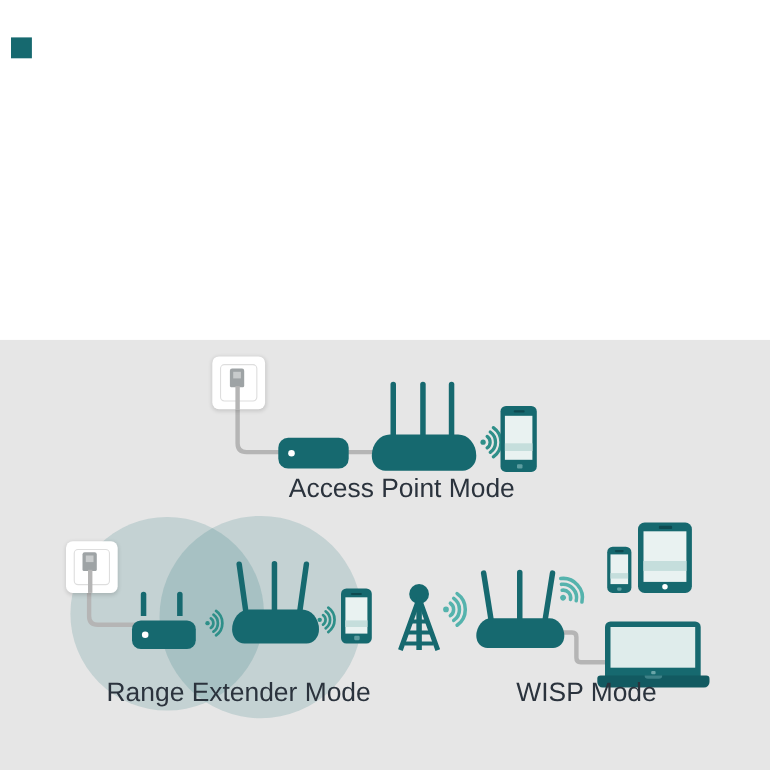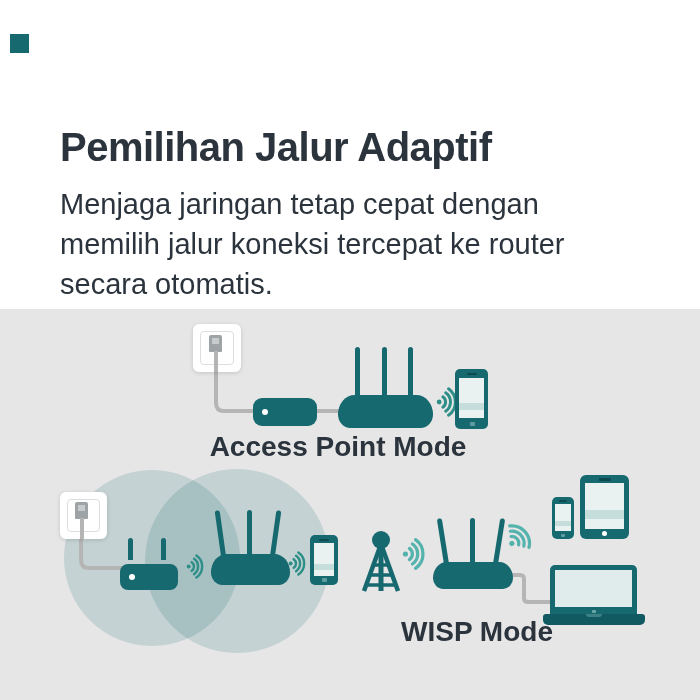--- a/index.html
+++ b/index.html
@@ -22,21 +22,21 @@
 
   .header{position:absolute;left:60px;top:124px;width:600px;}
   .title{font-size:40px;font-weight:700;letter-spacing:-0.5px;line-height:1.15;color:var(--text-dark);}
   .subtitle{margin-top:14px;font-size:29px;font-weight:400;line-height:40px;color:var(--text-dark);}
 
   .section{position:absolute;left:0;top:309px;width:700px;height:391px;background:var(--section-gray);}
 
   .circle{position:absolute;border-radius:50%;background:rgba(21,106,112,0.16);z-index:1;}
   .cables{position:absolute;inset:0;z-index:2;}
   .device{position:absolute;z-index:3;}
-  .mode-label{position:absolute;z-index:3;font-size:28px;font-weight:700;color:var(--text-dark);text-align:center;}
+  .mode-label{position:absolute;z-index:3;font-size:24px;font-weight:400;color:var(--text-dark);text-align:right;}
 
   
   .outlet{background:#fff;border-radius:6px;box-shadow:0 1px 4px rgba(0,0,0,0.15);}
   .outlet .inner{position:absolute;inset:7px;border:1px solid #dedede;border-radius:4px;}
   .outlet .plug{position:absolute;width:13px;height:17px;background:var(--plug-gray);border-radius:2px 2px 1px 1px;}
   .outlet .plug::after{content:"";position:absolute;left:3px;top:3px;width:7px;height:6px;background:#c8cbcc;}
   .outlet .tail{position:absolute;width:4px;background:var(--cable-gray);}
 
   
   .router{display:block;}
@@ -71,28 +71,20 @@
   .wifi{position:absolute;z-index:3;}
   .wifi svg{display:block;width:100%;height:100%;}
 </style>
 </head>
 <body>
 
 <div class="page">
 
   <div class="accent-square"></div>
 
-  <div class="header">
-    <div class="title">Pemilihan Jalur Adaptif</div>
-    <div class="subtitle">
-      <div>Menjaga jaringan tetap cepat dengan</div>
-      <div>memilih jalur koneksi tercepat ke router</div>
-      <div>secara otomatis.</div>
-    </div>
-  </div>
 
   <div class="section">
 
     <div class="circle" style="left:64px;top:161px;width:176px;height:176px;"></div>
     <div class="circle" style="left:145px;top:160px;width:184px;height:184px;"></div>
 
     <svg class="cables" width="700" height="391" viewBox="0 0 700 391">
       <path d="M216,58 V94 Q216,102 224,102 H350" fill="none" stroke="#b5b5b5" stroke-width="4"></path>
       <path d="M81,228 V251 Q81,259 89,259 H126" fill="none" stroke="#b5b5b5" stroke-width="4"></path>
       <path d="M510,266 H520 Q524,266 524,270 V289 Q524,293 528,293 H554" fill="none" stroke="#b5b5b5" stroke-width="4"></path>
@@ -179,20 +171,21 @@
     </div>
 
     <div class="device phone" style="left:310px;top:226px;width:28px;height:50px;">
       <div class="speaker"></div>
       <div class="screen" style="top:8px;bottom:9px;">
         <div class="band" style="height:6px;bottom:6px;"></div>
       </div>
       <div class="home"></div>
     </div>
 
+    <div class="mode-label" style="left:57px;top:307px;width:280px;">Range Extender Mode</div>
 
     <div class="device" style="left:359px;top:222px;width:44px;height:62px;">
       <svg viewBox="0 0 44 62" width="44" height="62">
         <circle cx="22" cy="9" r="9" fill="#16696f"></circle>
         <path d="M22,13 L5,60 M22,13 L39,60" stroke="#16696f" stroke-width="4.5" fill="none"></path>
         <path d="M22,16 V60" stroke="#16696f" stroke-width="5"></path>
         <path d="M14,34 H30 M11.5,44 H32.5 M9,54 H35" stroke="#16696f" stroke-width="3.5"></path>
       </svg>
     </div>
 

